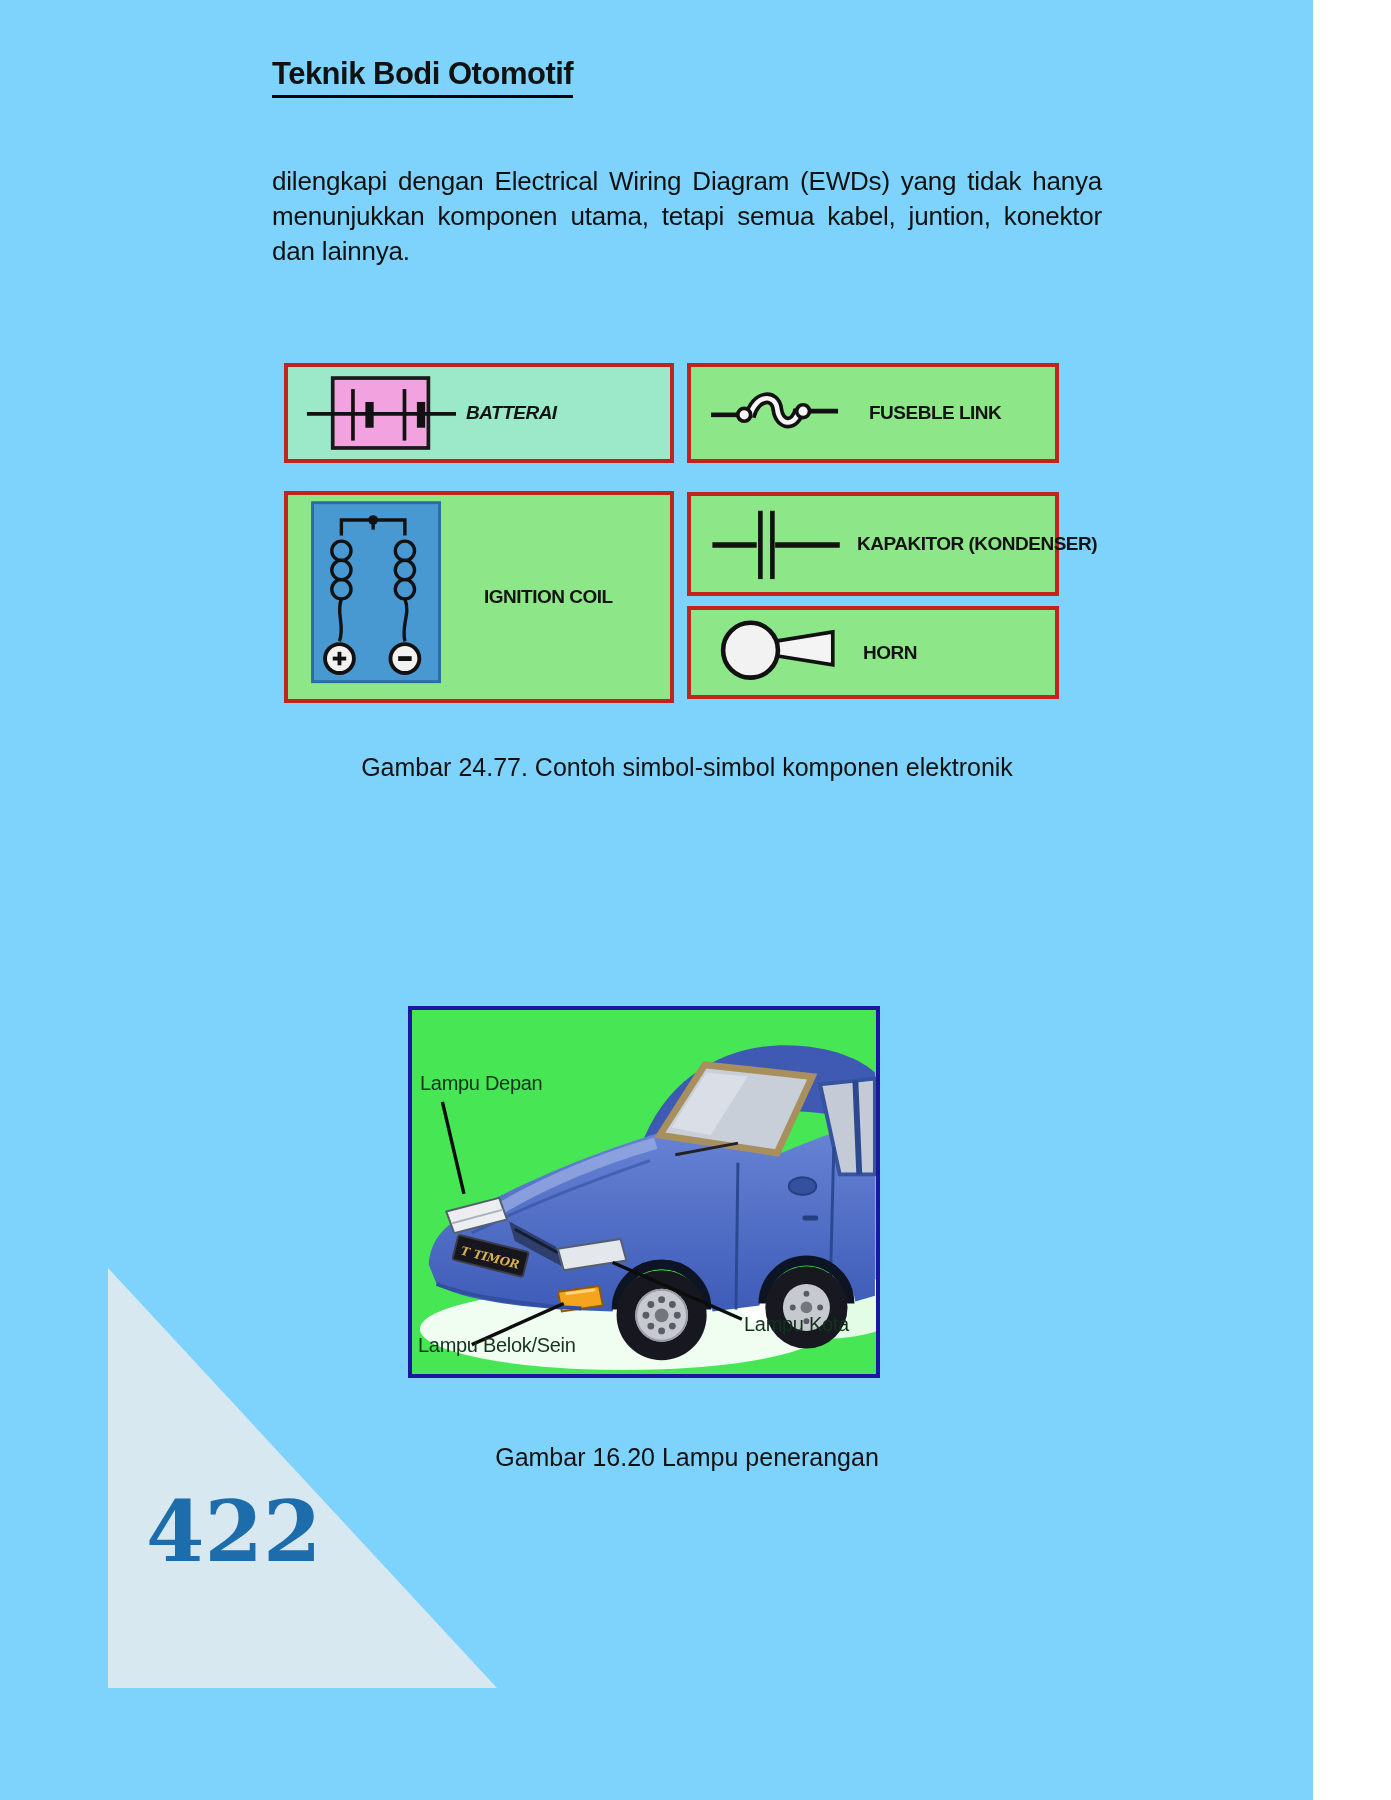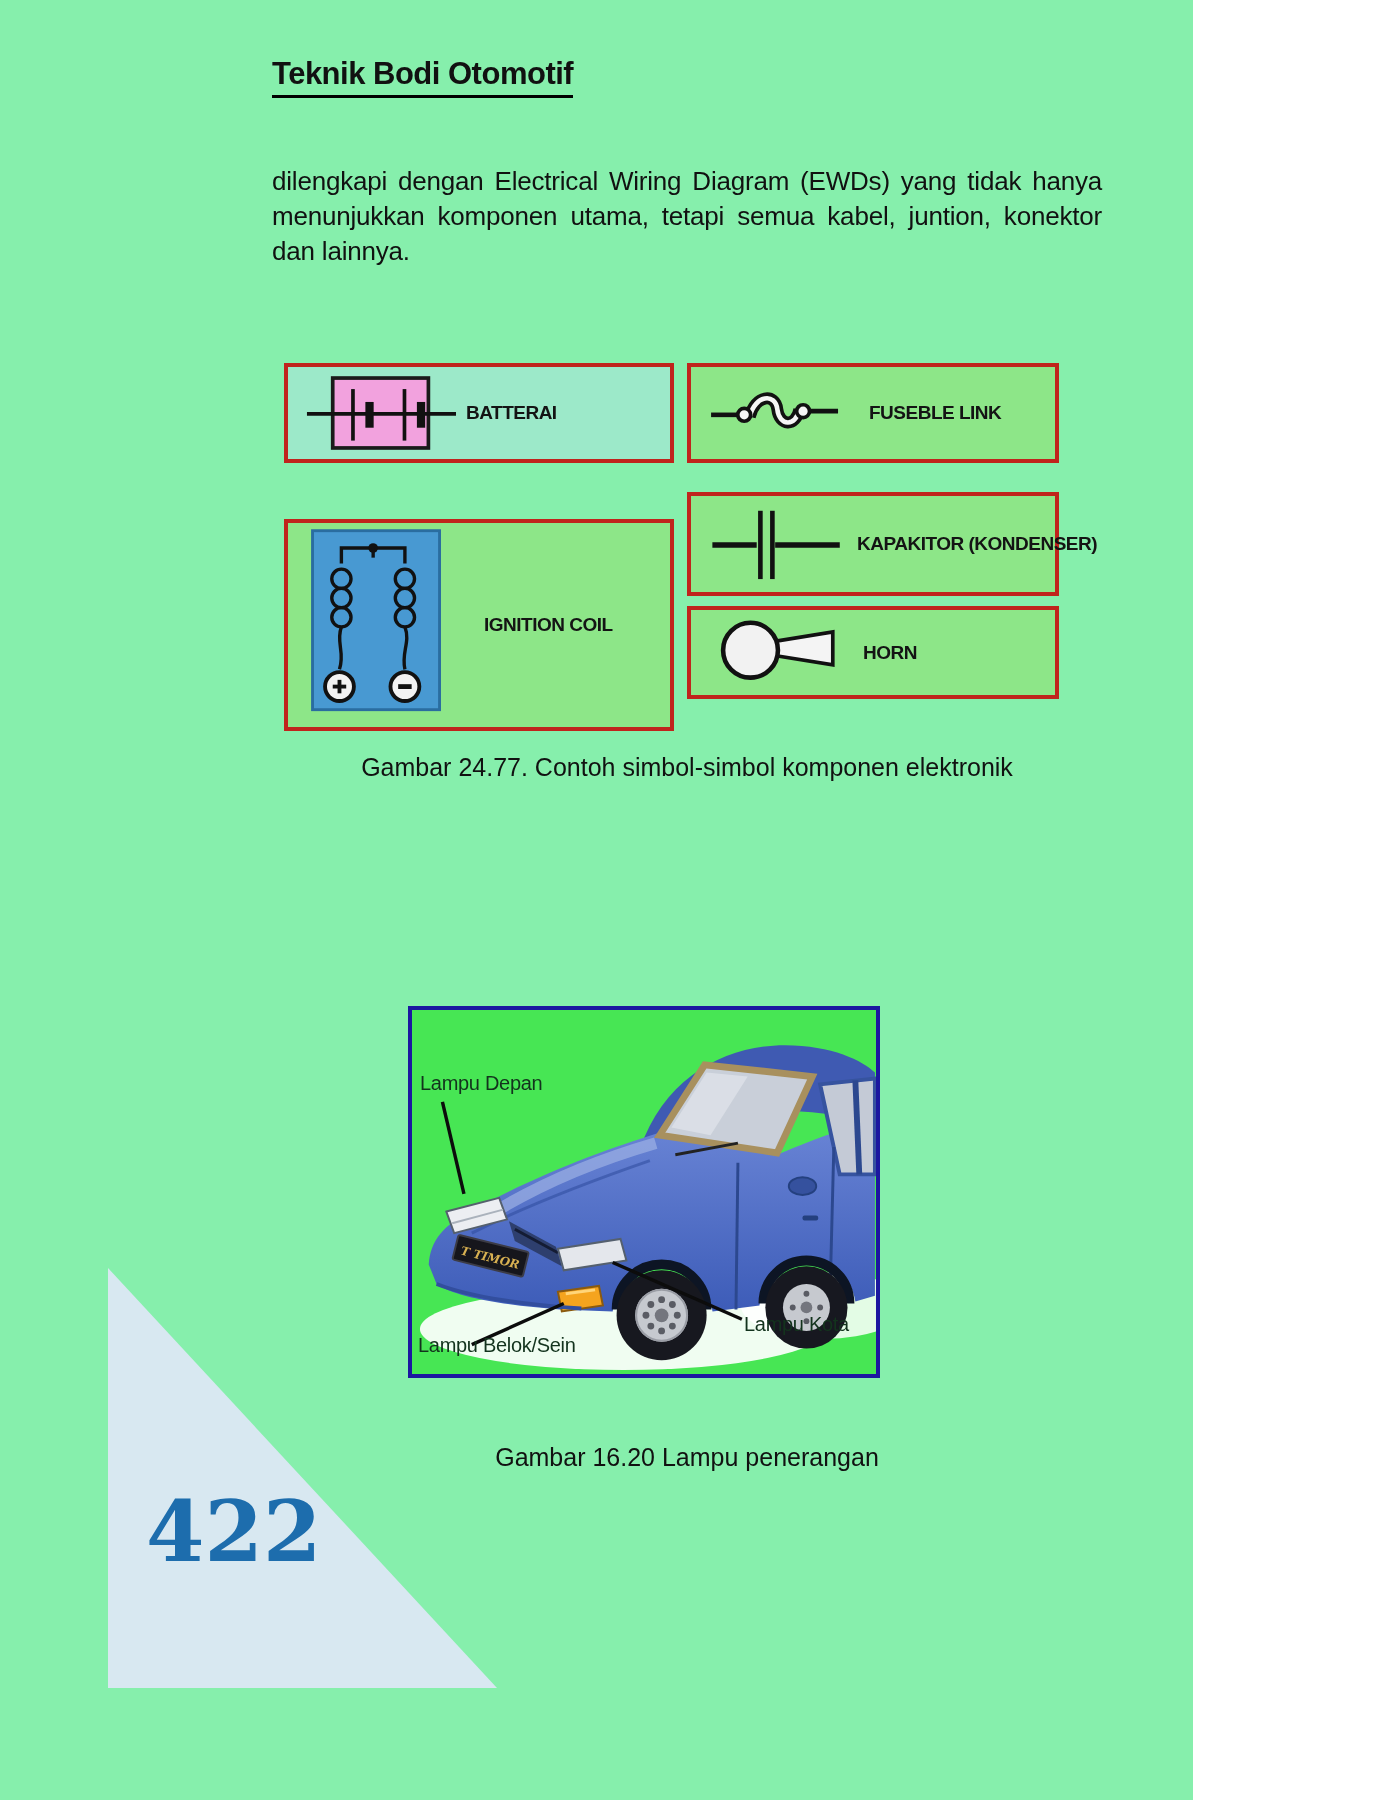--- a/index.html
+++ b/index.html
@@ -1,33 +1,33 @@
 <!DOCTYPE html>
 <html><head>
 <meta charset="utf-8">
 <style>
   html,body{margin:0;padding:0;background:#ffffff;}
-  .page{position:relative;width:1193px;height:1800px;background:#86efac;overflow:hidden;
+  .page{position:relative;width:1313px;height:1800px;background:#7dd3fc;overflow:hidden;
         font-family:"Liberation Sans",sans-serif;color:#111;}
   
   .header-title{position:absolute;left:272px;top:56px;font-size:31px;font-weight:bold;
         letter-spacing:-0.5px;border-bottom:3px solid #000;padding-bottom:3px;}
   
   .body-par{position:absolute;left:272px;width:830px;font-size:26px;line-height:35px;
         text-align:justify;letter-spacing:-0.2px;}
   .p1{top:138px;}
   .p2{top:250px;text-indent:75px;}
   .p3{top:893px;text-indent:75px;}
   
   .sym-box{position:absolute;border:4px solid #c0241c;box-sizing:border-box;}
   .mint{background:#9ce9c9;}
   .green{background:#8de688;padding-left:44px;}
-  .box-battery{left:284px;top:363px;width:390px;height:100px;}
+  .box-battery{left:284px;top:363px;width:390px;height:100px;font-style:italic;}
   .box-fusible{left:687px;top:363px;width:372px;height:100px;}
-  .box-ignition{left:284px;top:491px;width:390px;height:212px;margin-top:28px;}
+  .box-ignition{left:284px;top:491px;width:390px;height:212px;}
   .box-capacitor{left:687px;top:492px;width:372px;height:104px;}
   .box-horn{left:687px;top:606px;width:372px;height:93px;}
   .sym-label{position:absolute;font-weight:bold;font-size:19px;letter-spacing:-0.5px;
         color:#141414;top:50%;transform:translateY(-50%);white-space:nowrap;}
   .sym-svg{position:absolute;left:0;top:0;width:100%;height:100%;}
   
   .caption{position:absolute;left:272px;width:830px;text-align:center;font-size:25px;color:#111;}
   .cap1{top:728px;}
   .cap2{top:1418px;}
   .sec-heading{position:absolute;left:272px;top:838px;font-size:27px;font-weight:bold;letter-spacing:-0.3px;}

